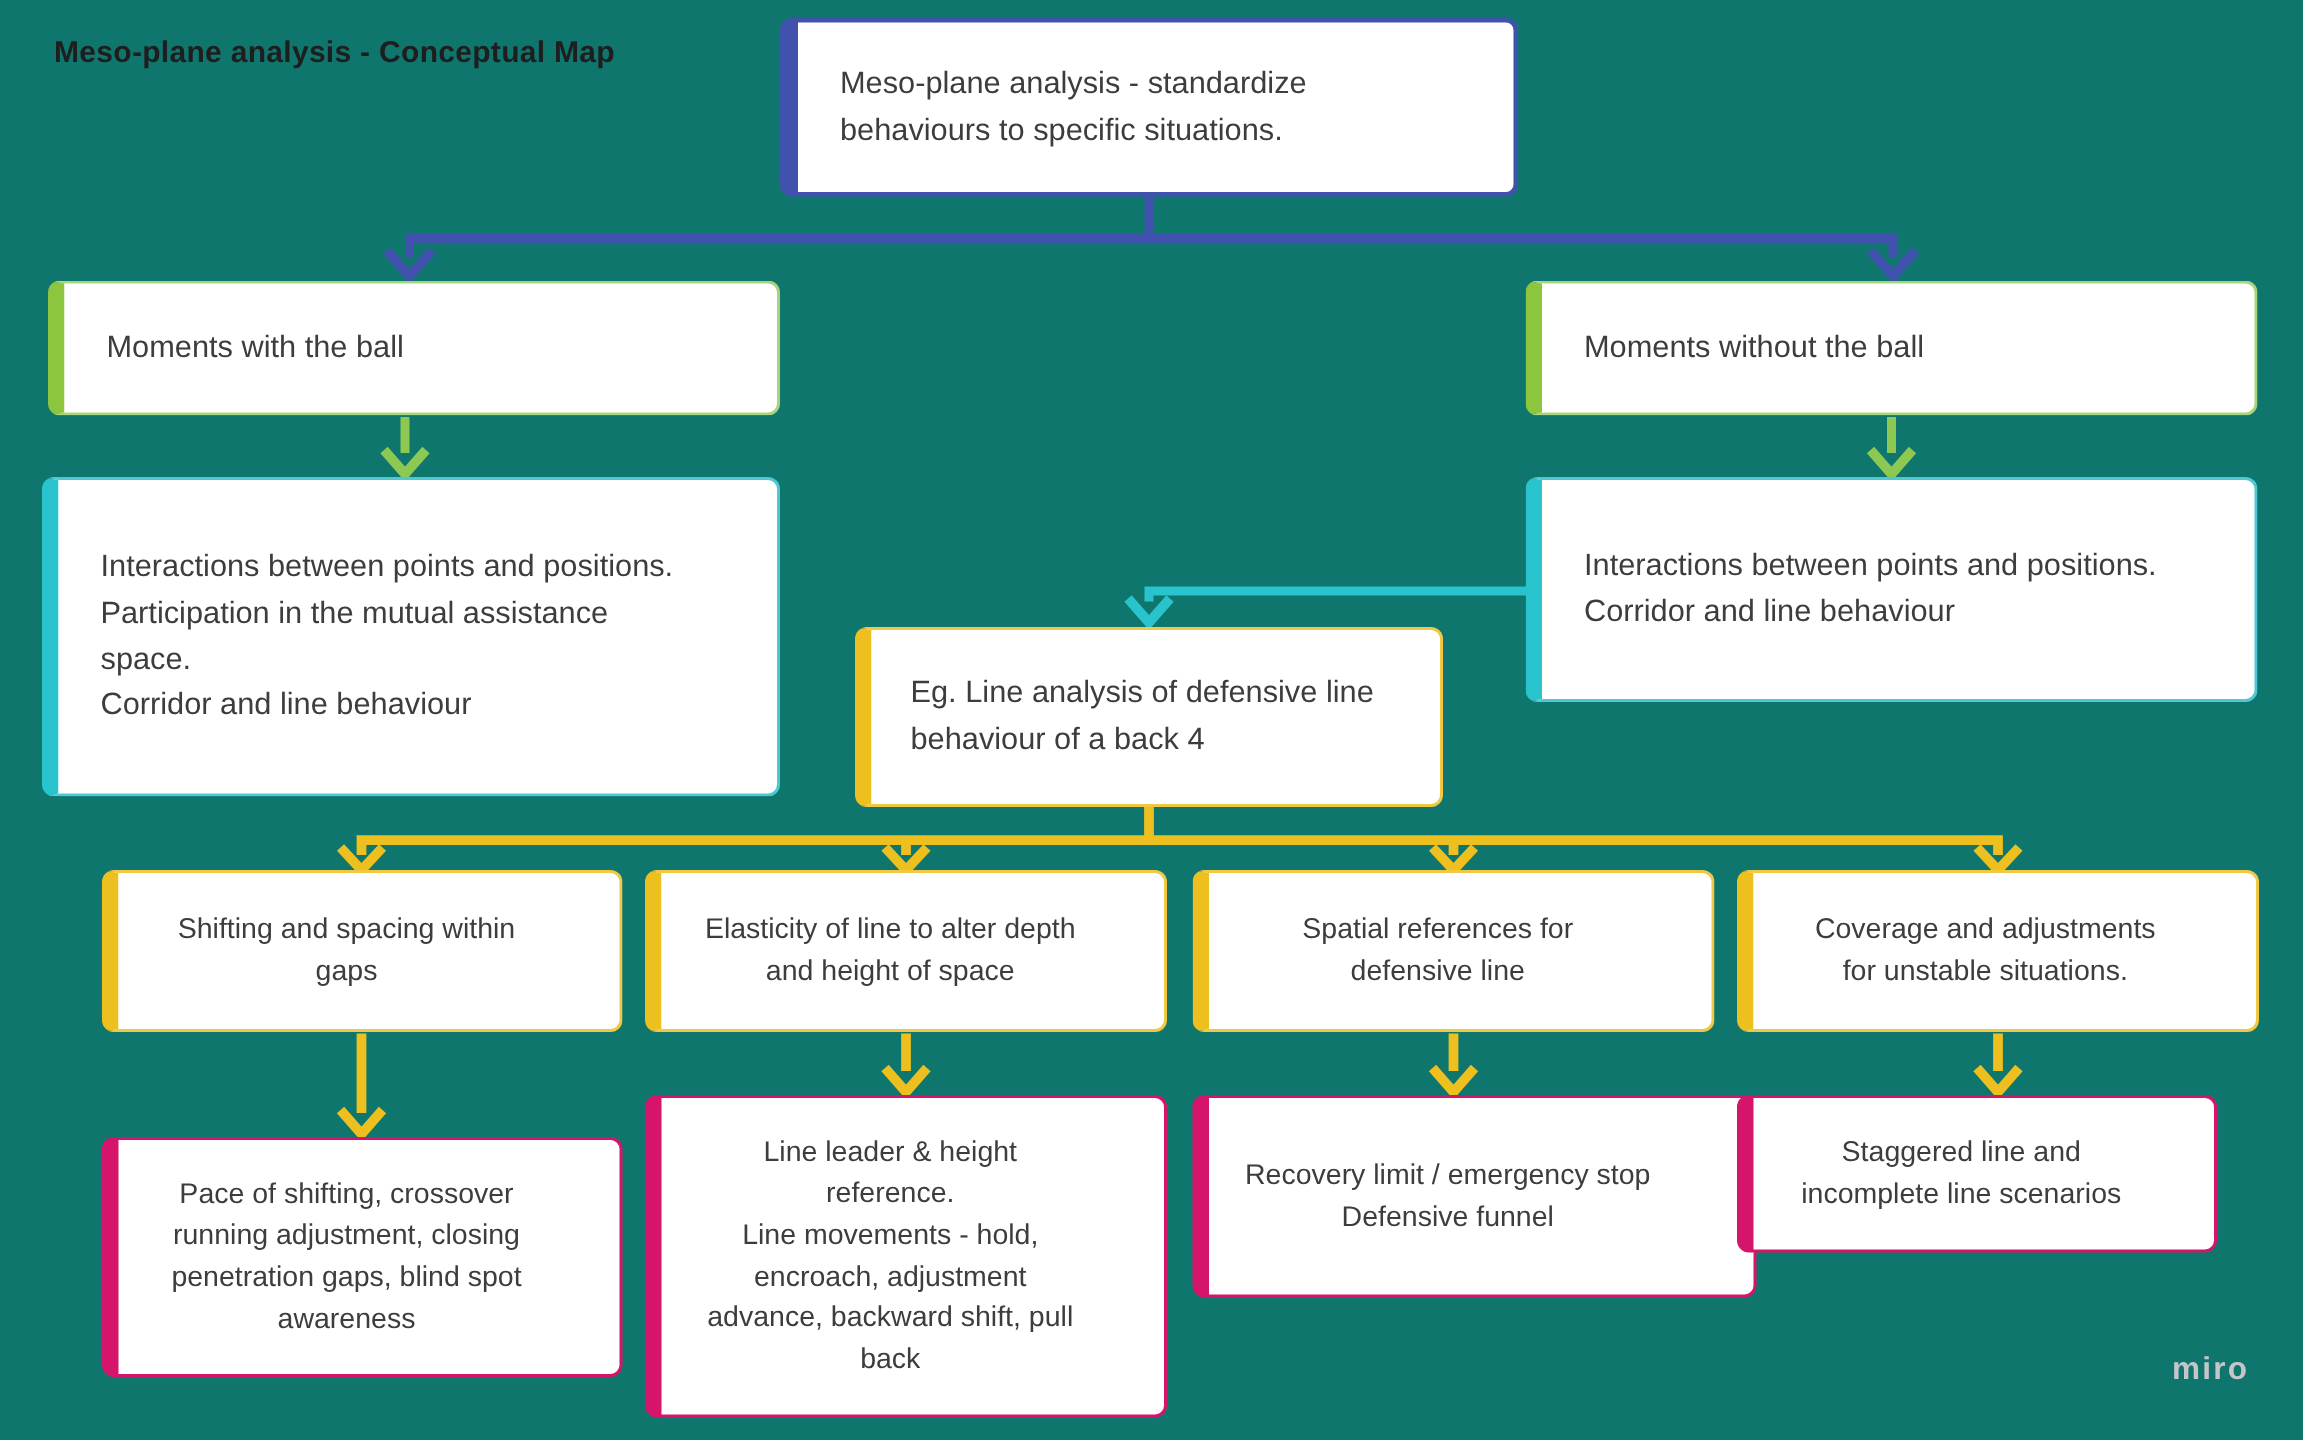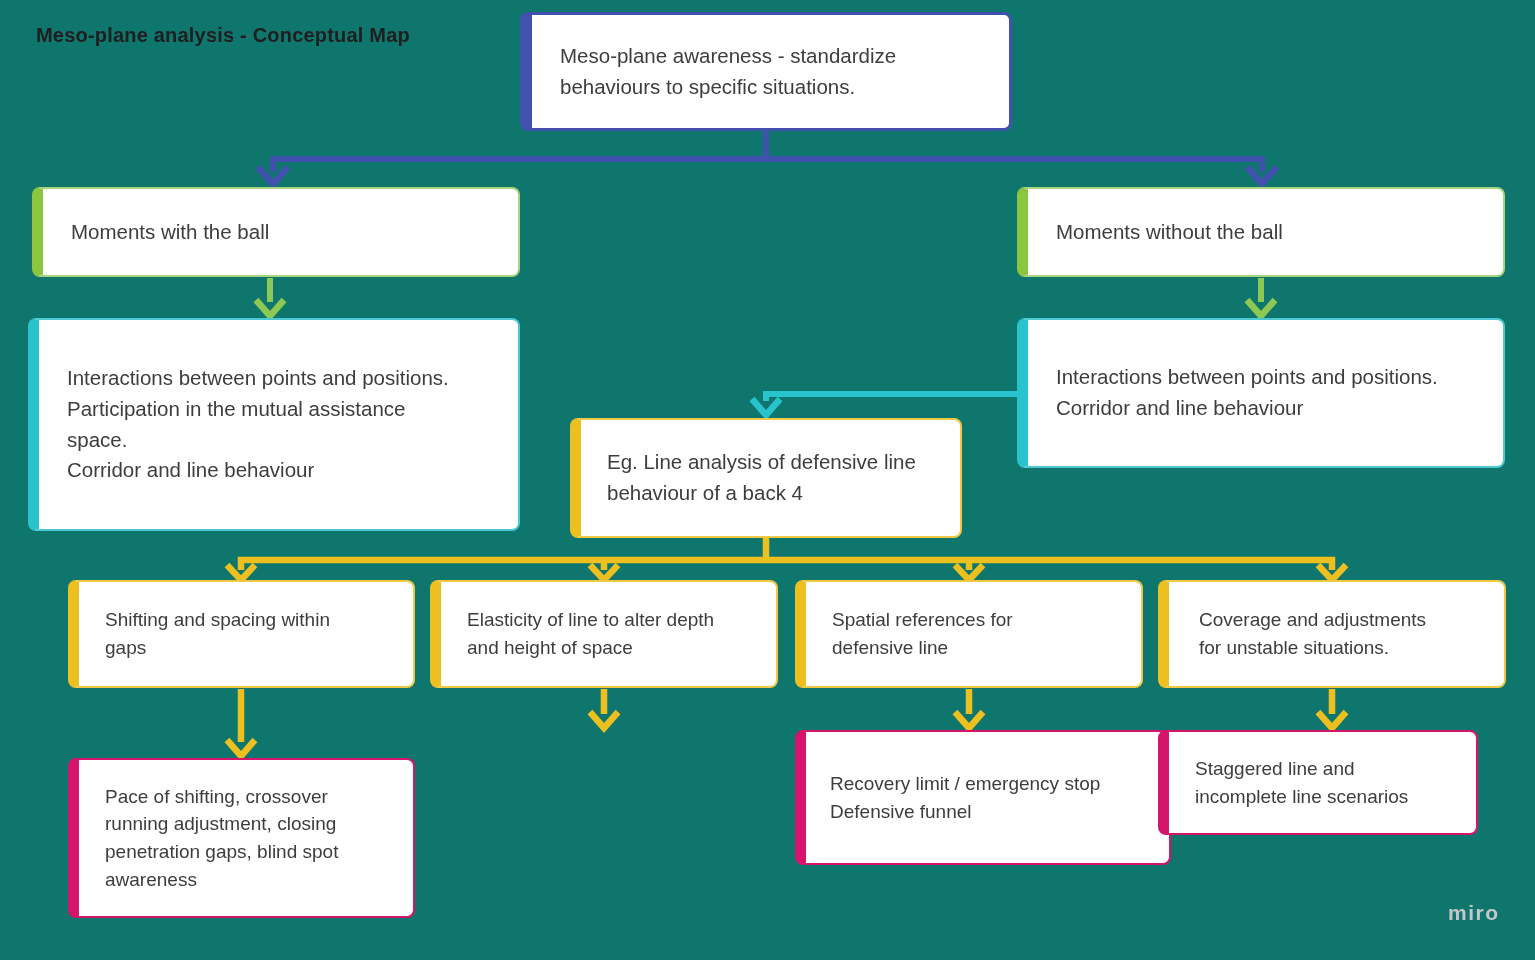--- a/index.html
+++ b/index.html
@@ -22,21 +22,21 @@
     box-sizing:border-box;
     border-radius:8px;
     display:flex;align-items:center;
     color:#3d3d3d;
   }
   .node-text{white-space:pre-line;}
   .lvl-top .node-text{font-size:20.5px;line-height:1.5;}
   .lvl-small .node-text{font-size:19px;line-height:1.45;}
   .lvl-top{padding:14px 50px 14px 28px;}
   .node-eg{padding:14px 30px 14px 26px;}
-  .lvl-small{padding:12px 56px 12px 26px;}
+  .lvl-small{padding:12px 56px 12px 26px;text-align:center;}
   .b-blue{border:3px solid #4052ae;border-left:12px solid #4052ae;}
   .b-green{border:2px solid #a9d47e;border-left:11px solid #8cc63f;}
   .b-teal{border:2px solid #4cc9d2;border-left:11px solid #29c3cd;}
   .b-yellow{border:2px solid #f1c844;border-left:11px solid #eec01f;}
   .b-pink{border:2px solid #d4156b;border-left:11px solid #d4156b;}
   #watermark{
     position:absolute;left:1448px;top:901px;
     font-size:21px;font-weight:600;color:#c6c6ca;letter-spacing:1.5px;
   }
 </style>
@@ -82,21 +82,21 @@
       <path d="M604 689 L604 714"></path>
       <path d="M590 712 L604 728 L618 712"></path>
       <path d="M969 689 L969 714"></path>
       <path d="M955 712 L969 728 L983 712"></path>
       <path d="M1332 689 L1332 714"></path>
       <path d="M1318 712 L1332 728 L1346 712"></path>
     </g>
   </svg>
 
   <div class="node lvl-top b-blue" style="left:520px;top:12px;width:492px;height:119px;">
-    <span class="node-text">Meso-plane awareness - standardize behaviours to specific situations.</span>
+    <span class="node-text">Meso-plane analysis - standardize behaviours to specific situations.</span>
   </div>
 
   <div class="node lvl-top b-green" style="left:32px;top:187px;width:488px;height:90px;">
     <span class="node-text">Moments with the ball</span>
   </div>
   <div class="node lvl-top b-green" style="left:1017px;top:187px;width:488px;height:90px;">
     <span class="node-text">Moments without the ball</span>
   </div>
 
   <div class="node lvl-top b-teal" style="left:28px;top:318px;width:492px;height:213px;">
@@ -122,20 +122,24 @@
   <div class="node lvl-small b-yellow" style="left:430px;top:580px;width:348px;height:108px;">
     <span class="node-text">Elasticity of line to alter depth and height of space</span>
   </div>
   <div class="node lvl-small b-yellow" style="left:1158px;top:580px;width:348px;height:108px;padding-left:30px;">
     <span class="node-text">Coverage and adjustments for unstable situations.</span>
   </div>
 
   <div class="node lvl-small b-pink" style="left:68px;top:758px;width:347px;height:160px;">
     <span class="node-text">Pace of shifting, crossover running adjustment, closing penetration gaps, blind spot awareness</span>
   </div>
+  <div class="node lvl-small b-pink" style="left:430px;top:730px;width:348px;height:215px;">
+    <span class="node-text">Line leader &amp; height reference.
+Line movements - hold, encroach, adjustment advance, backward shift, pull back</span>
+  </div>
   <div class="node lvl-small b-pink" style="left:795px;top:730px;width:376px;height:135px;padding-left:24px;">
     <span class="node-text">Recovery limit / emergency stop
 Defensive funnel</span>
   </div>
   <div class="node lvl-small b-pink" style="left:1158px;top:730px;width:320px;height:105px;">
     <span class="node-text">Staggered line and incomplete line scenarios</span>
   </div>
 
   <div id="watermark">miro</div>
 

